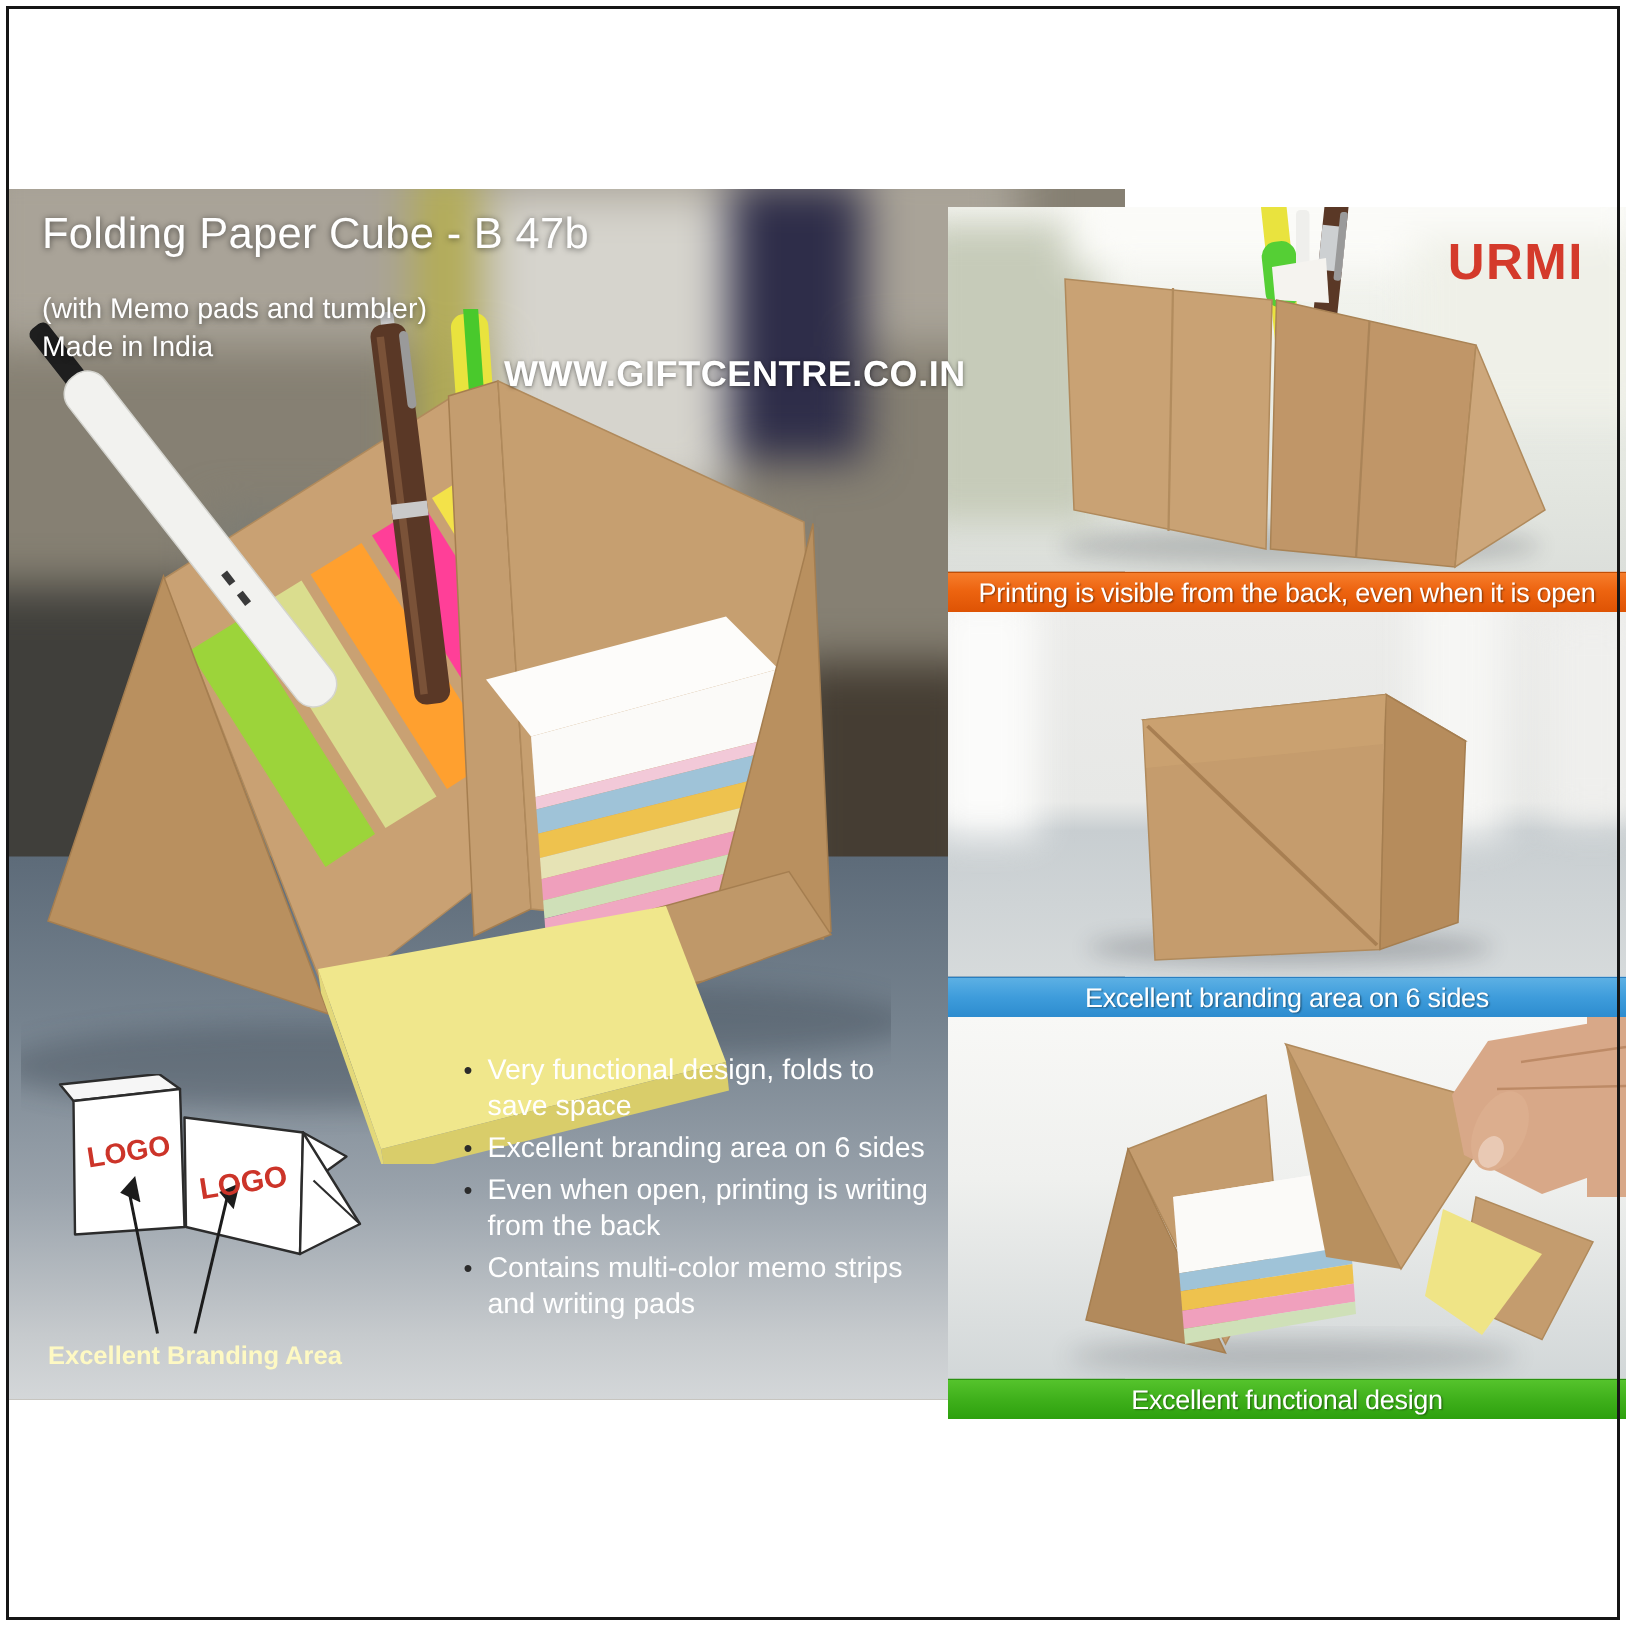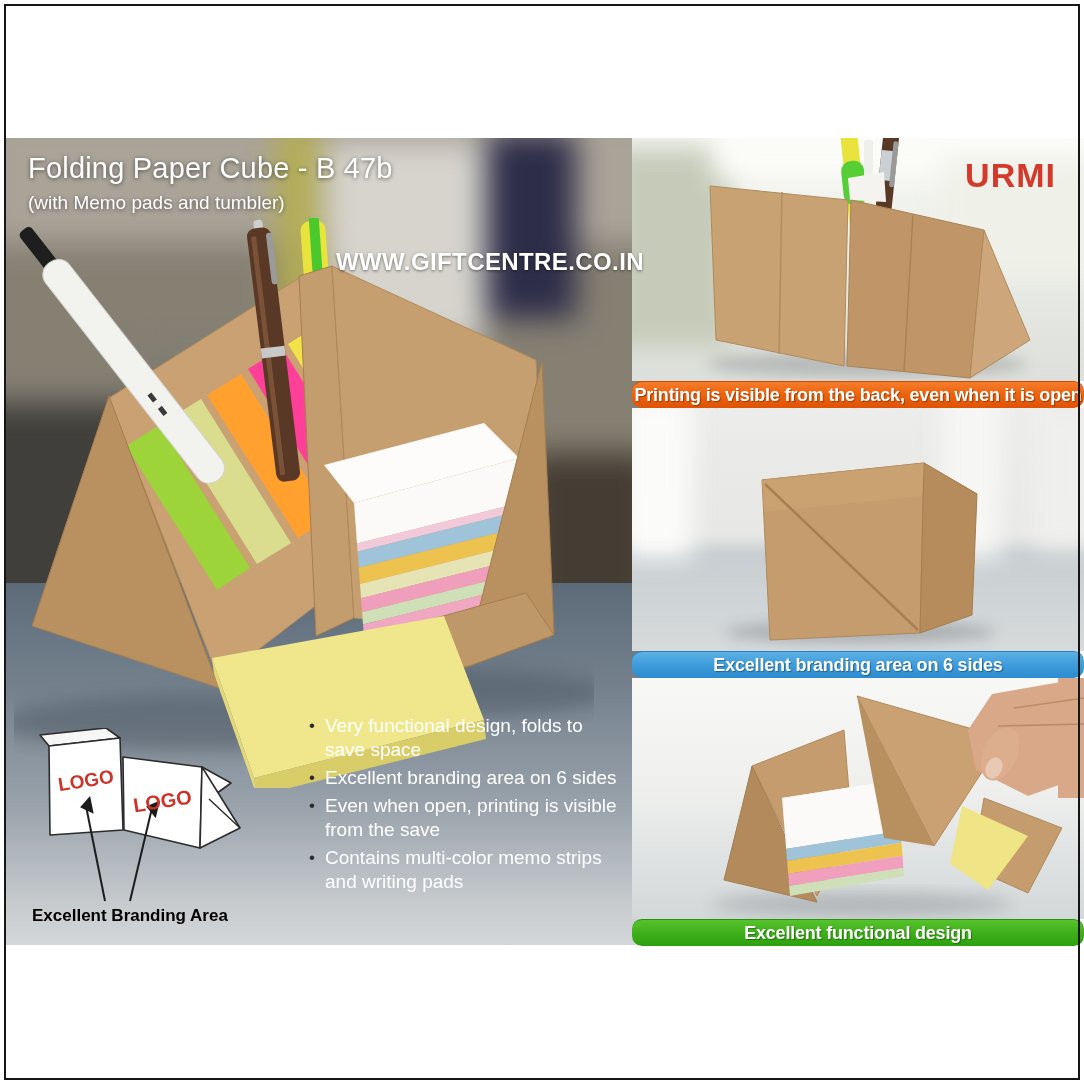--- a/index.html
+++ b/index.html
@@ -1,54 +1,54 @@
 <!DOCTYPE html>
 <html><head>
 <meta charset="utf-8">
 <style>
   html,body{margin:0;padding:0;background:#ffffff;}
   .canvas{position:relative;width:1084px;height:1084px;background:#ffffff;overflow:hidden;
           font-family:"Liberation Sans",sans-serif;}
   .frame{position:absolute;inset:4px;border:2px solid #161616;z-index:60;pointer-events:none;}
 
   
-  .left-panel{position:absolute;left:6px;top:138px;width:744px;height:807px;overflow:hidden;background:#868073;}
+  .left-panel{position:absolute;left:6px;top:126px;width:744px;height:807px;overflow:hidden;background:#868073;}
   .blur-layer{position:absolute;inset:-25px;filter:blur(15px);}
   .blob{position:absolute;}
   .table-grad{position:absolute;left:0;top:445px;width:100%;height:362px;
       background:linear-gradient(180deg,#5d6b79 0%,#75828e 30%,#9aa3ac 62%,#c6cacd 88%,#d4d7d9 100%);}
   .title-block{position:absolute;left:22px;top:14px;z-index:8;color:#fff;text-shadow:0 1px 4px rgba(0,0,0,.55);}
   .title{font-size:29px;letter-spacing:.2px;}
-  .subtitle{font-size:19px;margin-top:7px;}
+  .subtitle{font-size:19px;margin-top:23px;}
   .origin{font-size:19px;margin-top:3px;}
   .website{position:absolute;left:330px;top:110px;z-index:8;color:#fff;font-weight:bold;font-size:24px;
       letter-spacing:.4px;text-shadow:0 1px 3px rgba(0,0,0,.5);}
   .product-svg{position:absolute;left:8px;top:80px;z-index:4;}
 
   .bullets{position:absolute;left:298px;top:576px;width:322px;z-index:9;list-style:none;margin:0;padding:0;
       color:#ffffff;font-size:19px;line-height:24px;}
   .bullets li{position:relative;padding-left:21px;margin-bottom:4px;}
   .bullets li::before{content:"\2022";position:absolute;left:5px;top:0;font-size:17px;color:#2b2b2b;}
 
   .diagram{position:absolute;left:22px;top:590px;width:270px;height:212px;z-index:9;}
   .diagram svg{position:absolute;left:0;top:0;}
   .logo-label{position:absolute;color:#cc3429;font-weight:bold;z-index:3;}
   .logo-left{left:30px;top:42px;font-size:19px;transform:rotate(-9deg);}
   .logo-right{left:105px;top:62px;font-size:20px;transform:rotate(-9deg);}
-  .diagram-caption{position:absolute;left:4px;top:178px;font-size:17px;font-weight:600;color:#000000;white-space:nowrap;}
+  .diagram-caption{position:absolute;left:4px;top:178px;font-size:17px;font-weight:600;color:#fef9c3;white-space:nowrap;}
 
   
   .right-col{position:absolute;left:632px;top:138px;width:384px;height:806px;text-align:right;}
   .photo{position:relative;width:452px;overflow:hidden;}
   .photo1{height:243px;background:linear-gradient(180deg,#f7f7f3 0%,#ecefe8 45%,#e2e5df 80%,#dcdfdb 100%);}
   .photo2{height:243px;background:linear-gradient(180deg,#ececea 0%,#e7e8e6 52%,#c8ced1 60%,#d6dadb 100%);}
   .photo3{height:241px;background:linear-gradient(180deg,#f8f8f6 0%,#efF0ee 45%,#d2d7d8 100%);}
   .banner{width:452px;height:26px;display:flex;align-items:center;justify-content:center;z-index:5;
-      color:#fff;font-size:18px;font-weight:700;letter-spacing:-0.2px;white-space:nowrap;
-      text-shadow:1px 1px 1px rgba(0,0,0,.35);border-radius:10px;}
+      color:#fff;font-size:18px;font-weight:400;letter-spacing:-0.2px;white-space:nowrap;
+      text-shadow:1px 1px 1px rgba(0,0,0,.35);}
   .banner-orange{background:linear-gradient(180deg,#f67d2b 0%,#ed6410 45%,#de5304 100%);border-top:1px solid #c14e06;}
   .banner-blue{background:linear-gradient(180deg,#5cb0e4 0%,#3e9cdb 50%,#2d8ccf 100%);border-top:1px solid #2a7fc0;}
   .banner-green{background:linear-gradient(180deg,#55c32c 0%,#3fb01b 50%,#2da00e 100%);border-top:1px solid #2b9110;}
   .brand{position:absolute;right:28px;top:18px;z-index:7;font-size:34px;font-weight:bold;color:#d43a2b;letter-spacing:1px;}
   .pblur{position:absolute;inset:-20px;filter:blur(12px);}
 </style>
 </head>
 <body>
 
 <div class="canvas">
@@ -141,27 +141,28 @@
       <g>
         <polygon points="198,440 430,398 470,502 240,560" fill="#f0e78c"></polygon>
         <polygon points="240,560 470,502 472,521 243,578" fill="#d9cd6a"></polygon>
         <polygon points="198,440 240,560 243,578 200,456" fill="#e3d87a"></polygon>
       </g>
     </svg>
 
     <div class="title-block">
       <div class="title">Folding Paper Cube - B 47b</div>
       <div class="subtitle">(with Memo pads and tumbler)</div>
+      <div class="origin">Made in India</div>
     </div>
     <div class="website">WWW.GIFTCENTRE.CO.IN</div>
 
     <ul class="bullets">
       <li><span>Very functional design,  folds to save space</span></li>
       <li><span>Excellent branding area on 6 sides</span></li>
-      <li><span>Even when open, printing is visible from the save</span></li>
+      <li><span>Even when open, printing is writing from the back</span></li>
       <li><span>Contains multi-color memo strips and writing pads</span></li>
     </ul>
 
     <div class="diagram">
       <svg width="270" height="212" viewBox="0 0 270 212">
         <defs>
           <marker id="arrowhead" markerWidth="9" markerHeight="9" refX="4.5" refY="3" orient="auto">
             <polygon points="0,6 4.5,0 9,6" fill="#1c1c1c"></polygon>
           </marker>
         </defs>

